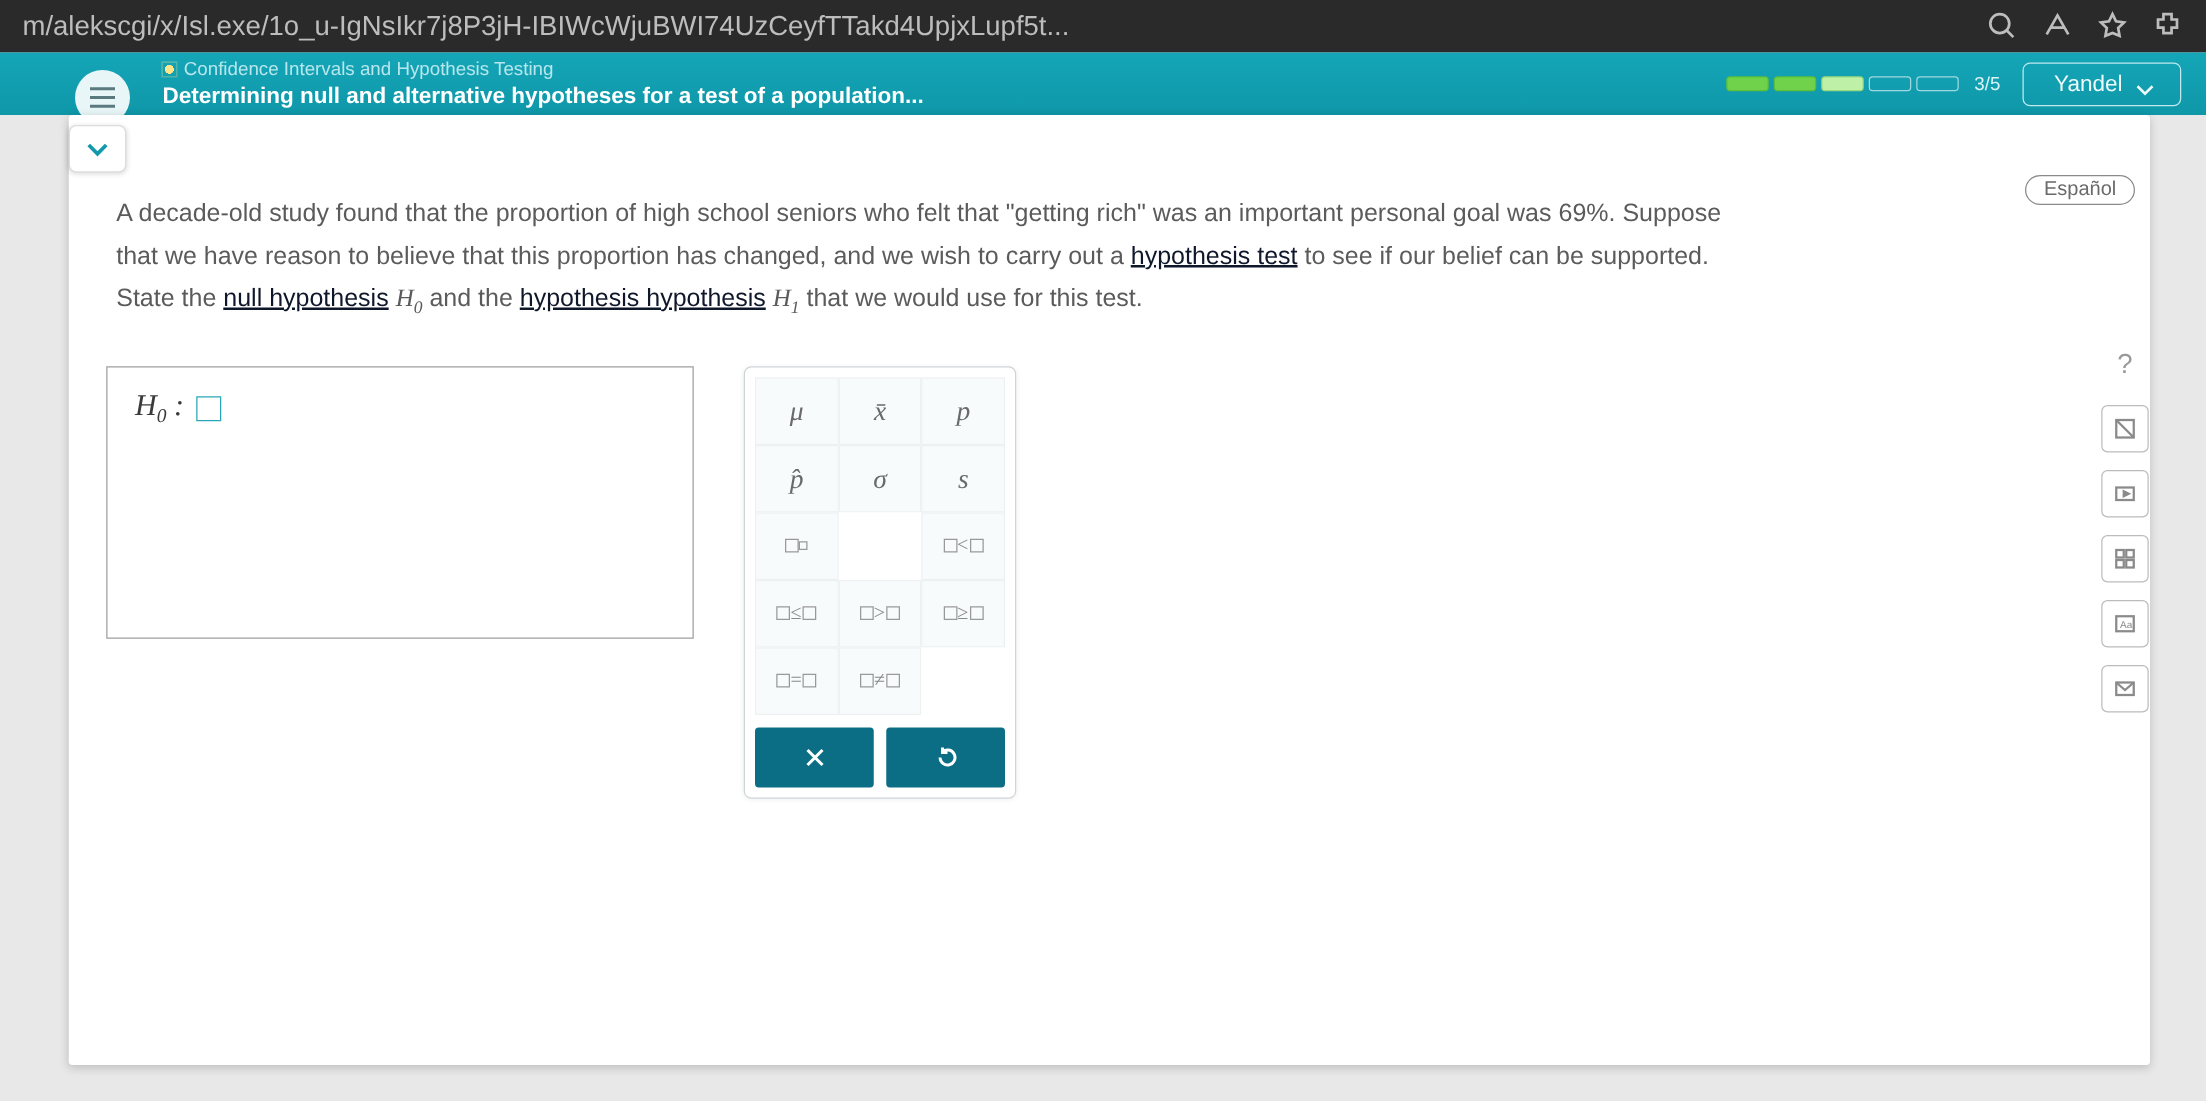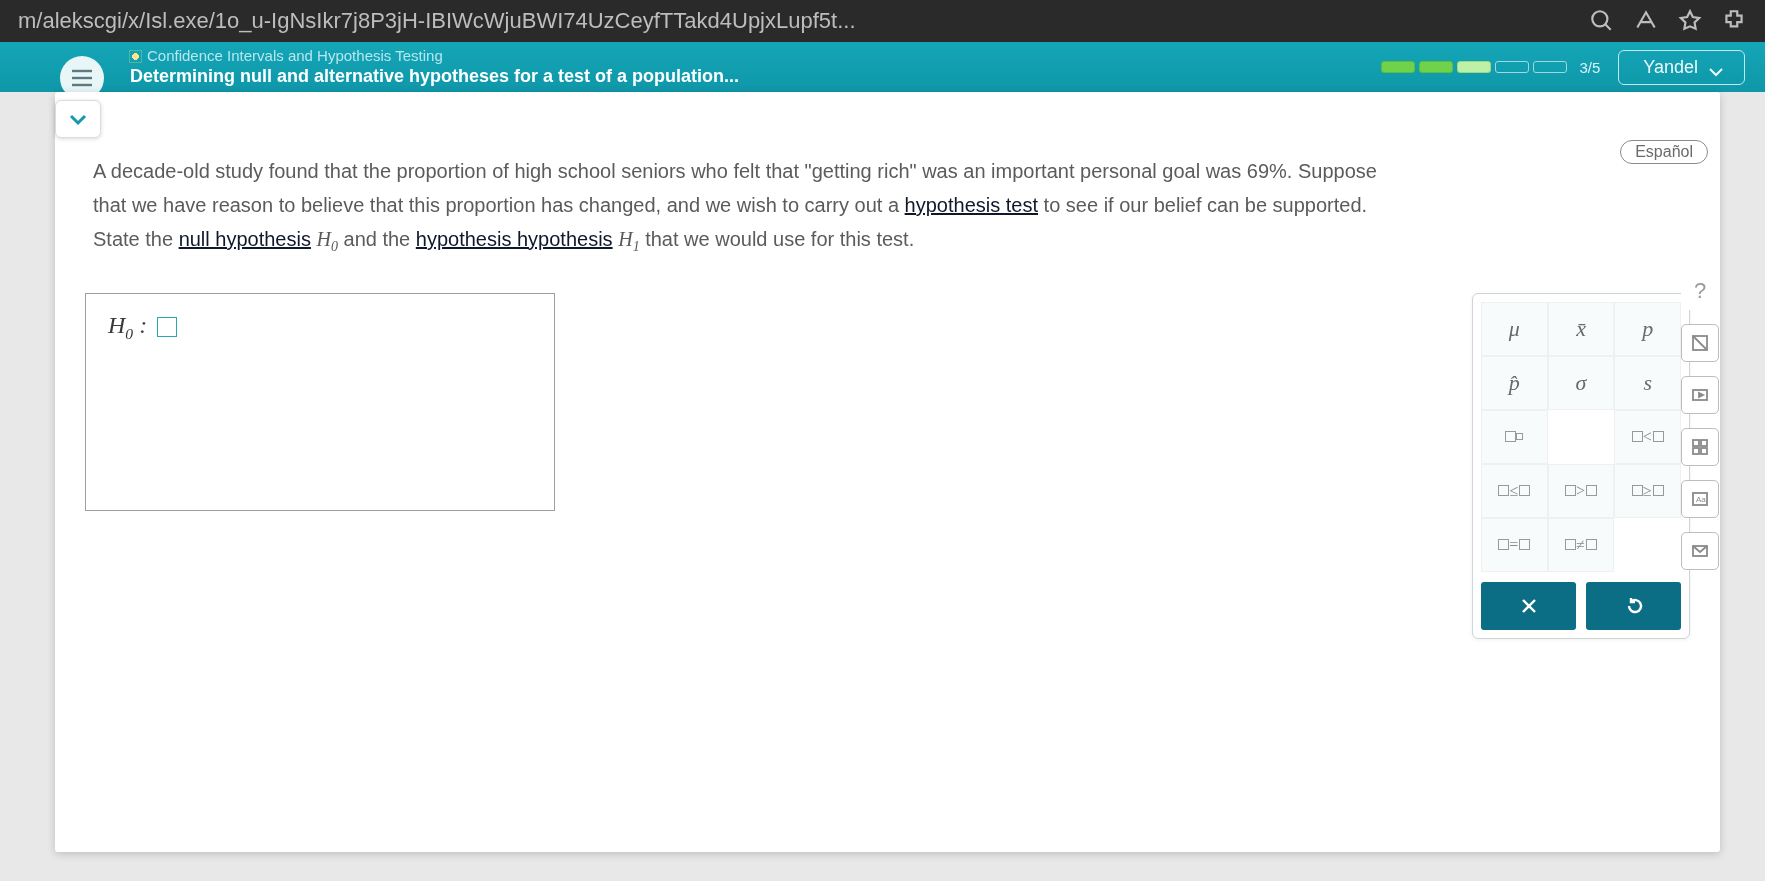--- a/index.html
+++ b/index.html
@@ -31,21 +31,21 @@
   .stage{padding:0 45px 0 55px;}
   .card{background:#ffffff; border-radius:3px; box-shadow:0 2px 8px rgba(0,0,0,.18); min-height:760px; padding:22px 30px 40px 30px; position:relative;}
   .lang-pill{position:absolute; top:6px; right:12px; border:1.6px solid #8a8a8a; color:#6a6a6a; font-size:16px; padding:2px 14px; border-radius:14px; cursor:pointer;margin-top:42px;}
   .collapse-chip{position:absolute; left:0; top:8px; width:46px;height:38px; background:#fff; border:1px solid #dcdcdc; border-radius:6px; box-shadow:0 1px 4px rgba(0,0,0,.15); display:flex;align-items:center;justify-content:center; cursor:pointer;}
   .collapse-chip svg{stroke:#1299ab;fill:none;stroke-width:3;}
   .problem{margin:40px 6px 0 8px; color:#5b5b5b; font-size:20px; line-height:1.7; max-width:1300px;}
   .problem .kw{color:#0f172a; text-decoration:underline; cursor:pointer;}
   .problem i{font-style:italic; font-family:'Times New Roman',serif;}
   .problem sub{font-size:.7em;}
   
-  .workrow{display:flex; gap:40px; margin-top:34px;justify-content:space-between;}
+  .workrow{display:flex; gap:40px; margin-top:34px;}
   .answerbox{border:1.5px solid #9f9f9f; width:470px; height:218px; padding:18px 22px;}
   .hline{font-family:'Times New Roman',serif; font-style:italic; font-size:24px; color:#3a3a3a; display:flex; align-items:center; gap:10px; margin-bottom:8px;}
   .hline sub{font-size:.65em;}
   .slot{width:20px;height:20px;border:1.6px solid #2aa6b6; display:inline-block;}
   
   .palette{border:1.5px solid #cfd4d6; border-radius:6px; width:218px; padding:8px; box-shadow:0 1px 4px rgba(0,0,0,.06);}
   .prow{display:flex;}
   .pcell{flex:1; height:54px; display:flex; align-items:center; justify-content:center; font-family:'Times New Roman',serif; font-style:italic; color:#6a6a6a; font-size:22px; cursor:pointer; background:#f8fbfb; border:1px solid #eef1f2;}
   .pcell.small{font-size:16px; font-style:normal; color:#8a8a8a; letter-spacing:1px;}
   .pcell .sq{display:inline-block;width:11px;height:11px;border:1.4px solid #999;}

